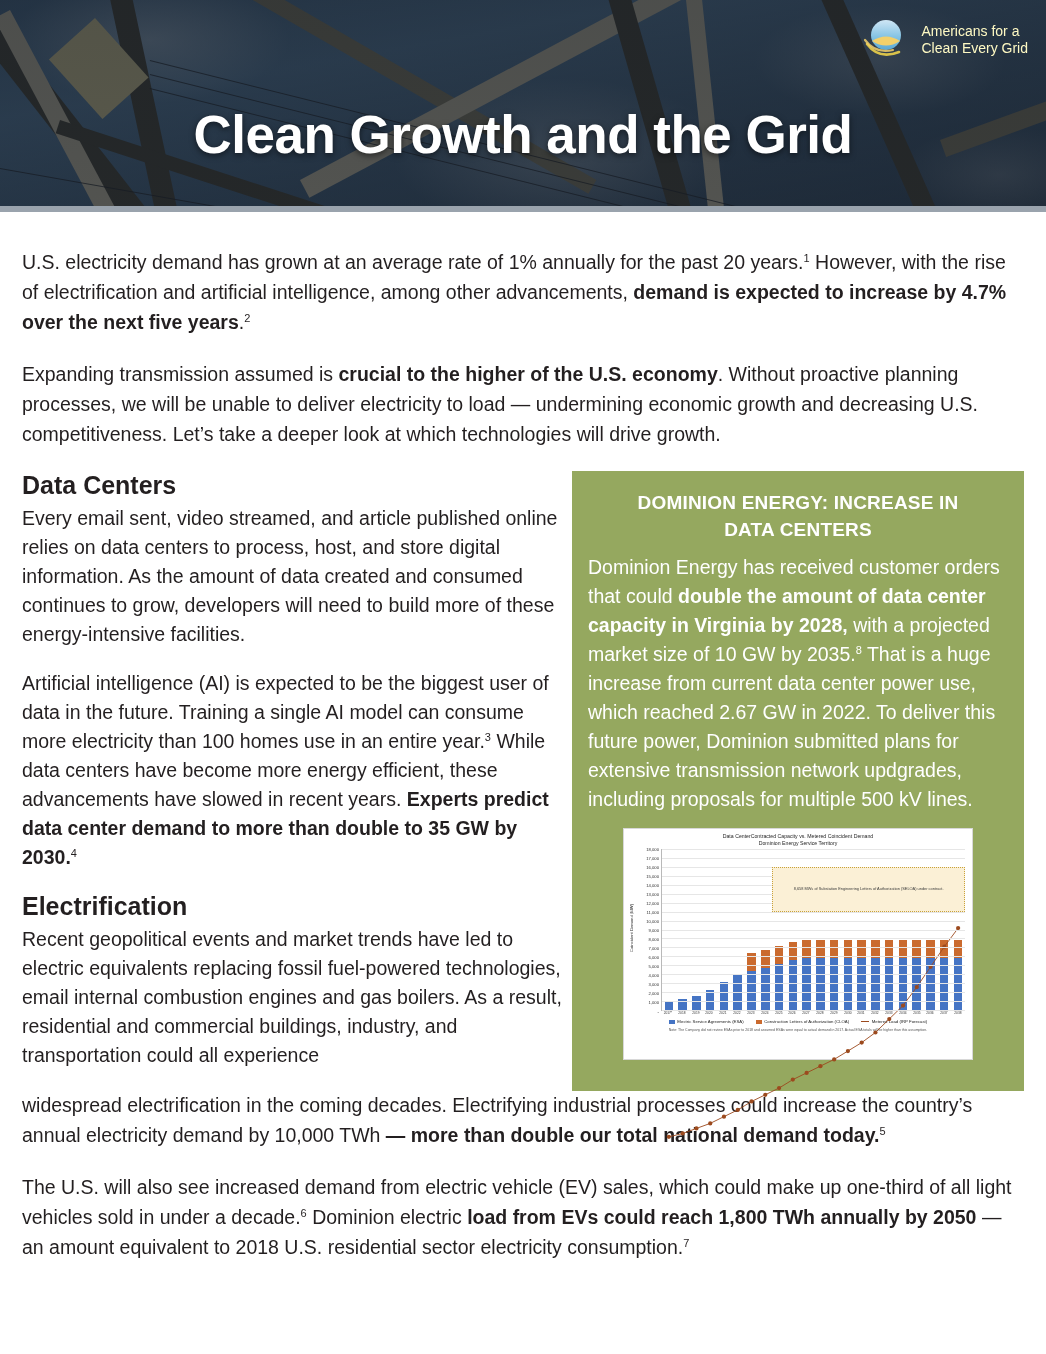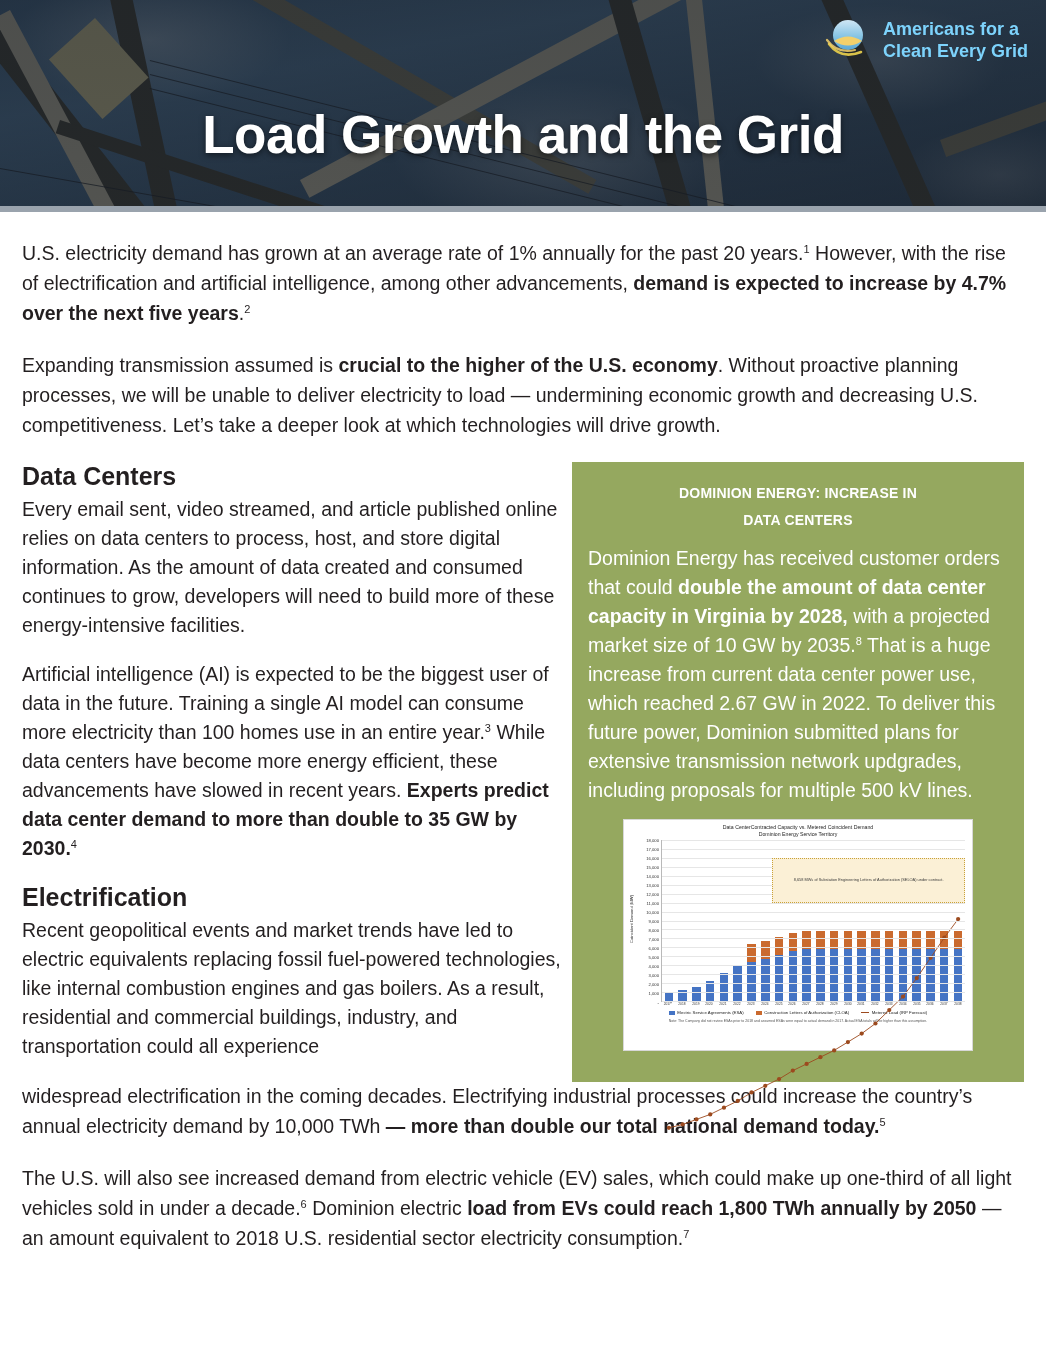--- a/index.html
+++ b/index.html
@@ -40,25 +40,25 @@
     position:absolute; left:0; right:0; top:104px;
     text-align:center;
     color:#ffffff;
     font-size:53px; font-weight:bold;
     letter-spacing:-0.5px;
     text-shadow:0 2px 6px rgba(0,0,0,.55);
   }
   
   .logo { position:absolute; right:18px; top:14px; display:flex; align-items:center; gap:10px; }
   .logo-mark { width:52px; height:52px; position:relative; flex:0 0 52px; }
-  .logo-text { color:#7dd3fc; font-size:18px; font-weight:bold; line-height:1.25; }
+  .logo-text { color:#fef9c3; font-size:14px; font-weight:normal; line-height:1.25; }
   .banner-rule { position:absolute; left:0; right:0; bottom:0; height:6px; background:#9aa3ad; }
 
   
-  .body-wrap { position:absolute; left:0; top:212px; width:1046px; padding:26px 22px 0 22px; }
+  .body-wrap { position:absolute; left:0; top:212px; width:1046px; padding:35px 22px 0 22px; }
   p.para {
     font-size:19.5px; line-height:30px; color:#231f20;
     margin-bottom:22px; text-align:left;
   }
   p.para b { font-weight:bold; }
   sup { font-size:11px; vertical-align:super; line-height:0; }
 
   .two-col { position:relative; }
 
   .left-col { width:546px; }
@@ -69,21 +69,21 @@
   .left-col p.para { font-size:19.5px; line-height:29px; margin-bottom:20px; }
 
   
   .callout {
     position:absolute; right:0; top:0;
     width:452px; min-height:620px;
     background:#95a85f;
     padding:18px 16px 14px 16px;
   }
   .callout-title {
-    color:#ffffff; font-weight:bold; font-size:14px;
+    color:#ffffff; font-weight:bold; font-size:19px;
     text-align:center; line-height:27px; margin-bottom:10px;
     letter-spacing:.2px;
   }
   .callout-body { color:#ffffff; font-size:19.5px; line-height:29px; }
   .callout-body b { font-weight:bold; }
 
   
   .chart-frame {
     margin:14px auto 0 auto;
     width:350px; height:232px;
@@ -183,21 +183,21 @@
           <path d="M8 30 Q20 46 40 38" fill="none" stroke="#d9c24a" stroke-width="2.6" stroke-linecap="round"></path>
           <path d="M6 26 Q16 40 34 36" fill="none" stroke="#f2d06b" stroke-width="2.2" stroke-linecap="round" opacity=".85"></path>
         </svg>
       </div>
       <div class="logo-text">
         <div>Americans for a</div>
         <div>Clean Every Grid</div>
       </div>
     </div>
 
-    <div class="banner-title">Load Growth and the Grid</div>
+    <div class="banner-title">Clean Growth and the Grid</div>
     <div class="banner-rule"></div>
   </div>
 
   <div class="body-wrap">
 
     <p class="para"><span>U.S. electricity demand has grown at an average rate of 1% annually for the past 20 years.</span><sup>1</sup><span> However, with the rise of electrification and artificial intelligence, among other advancements, </span><b>demand is expected to increase by 4.7% over the next five years</b><span>.</span><sup>2</sup></p>
 
     <p class="para"><span>Expanding transmission assumed is </span><b>crucial to the higher of the U.S. economy</b><span>. Without proactive planning processes, we will be unable to deliver electricity to load — undermining economic growth and decreasing U.S. competitiveness. Let’s take a deeper look at which technologies will drive growth.</span></p>
 
     <div class="two-col">
@@ -413,21 +413,21 @@
           <figcaption class="ch-note">Note: The Company did not review ESAs prior to 2018 and assumed ESAs were equal to actual demand in 2017. Actual ESA totals will be higher than this assumption.</figcaption>
         </figure>
       </aside>
 
       <div class="left-col">
         <h2 class="section">Data Centers</h2>
         <p class="para">Every email sent, video streamed, and article published online relies on data centers to process, host, and store digital information. As the amount of data created and consumed continues to grow, developers will need to build more of these energy-intensive facilities.</p>
         <p class="para"><span>Artificial intelligence (AI) is expected to be the biggest user of data in the future. Training a single AI model can consume more electricity than 100 homes use in an entire year.</span><sup>3</sup><span> While data centers have become more energy efficient, these advancements have slowed in recent years. </span><b>Experts predict data center demand to more than double to 35 GW by 2030.</b><sup>4</sup></p>
 
         <h2 class="section">Electrification</h2>
-        <p class="para">Recent geopolitical events and market trends have led to electric equivalents replacing fossil fuel-powered technologies, like internal combustion engines and gas boilers. As a result, residential and commercial buildings, industry, and transportation could all experience</p>
+        <p class="para">Recent geopolitical events and market trends have led to electric equivalents replacing fossil fuel-powered technologies, email internal combustion engines and gas boilers. As a result, residential and commercial buildings, industry, and transportation could all experience</p>
       </div>
 
     </div>
 
     <p class="para" style="margin-top:2px"><span>widespread electrification in the coming decades. Electrifying industrial processes could increase the country’s annual electricity demand by 10,000 TWh </span><b>— more than double our total national demand today.</b><sup>5</sup></p>
 
     <p class="para"><span>The U.S. will also see increased demand from electric vehicle (EV) sales, which could make up one-third of all light vehicles sold in under a decade.</span><sup>6</sup><span> Dominion electric </span><b>load from EVs could reach 1,800 TWh annually by 2050</b><span> — an amount equivalent to 2018 U.S. residential sector electricity consumption.</span><sup>7</sup></p>
   </div>
 
 

